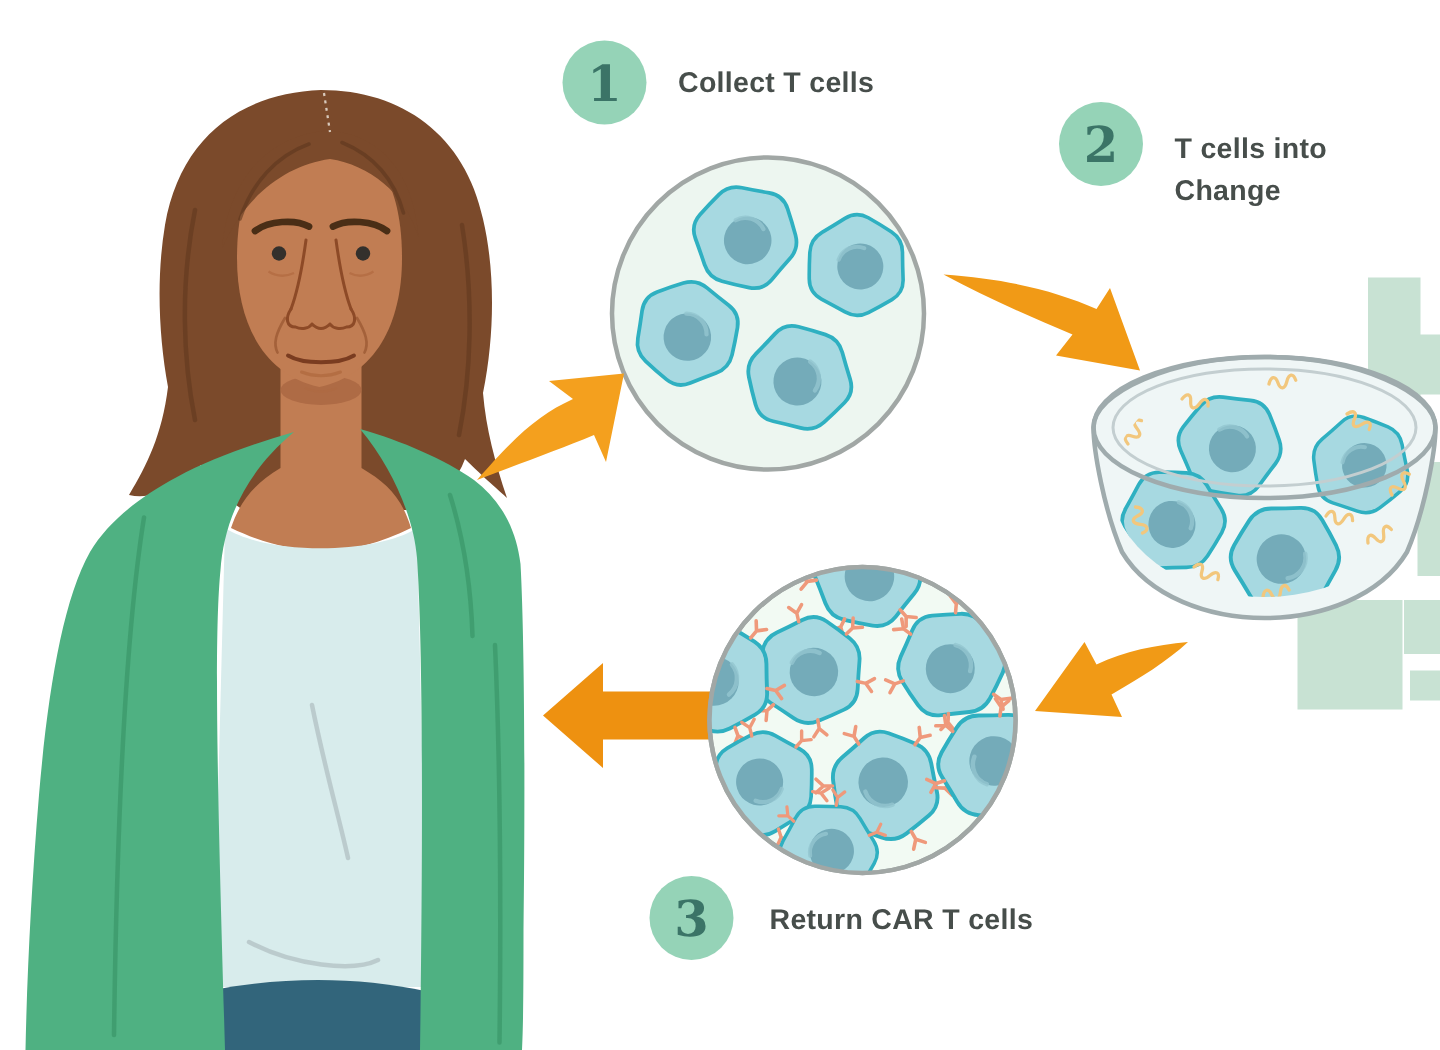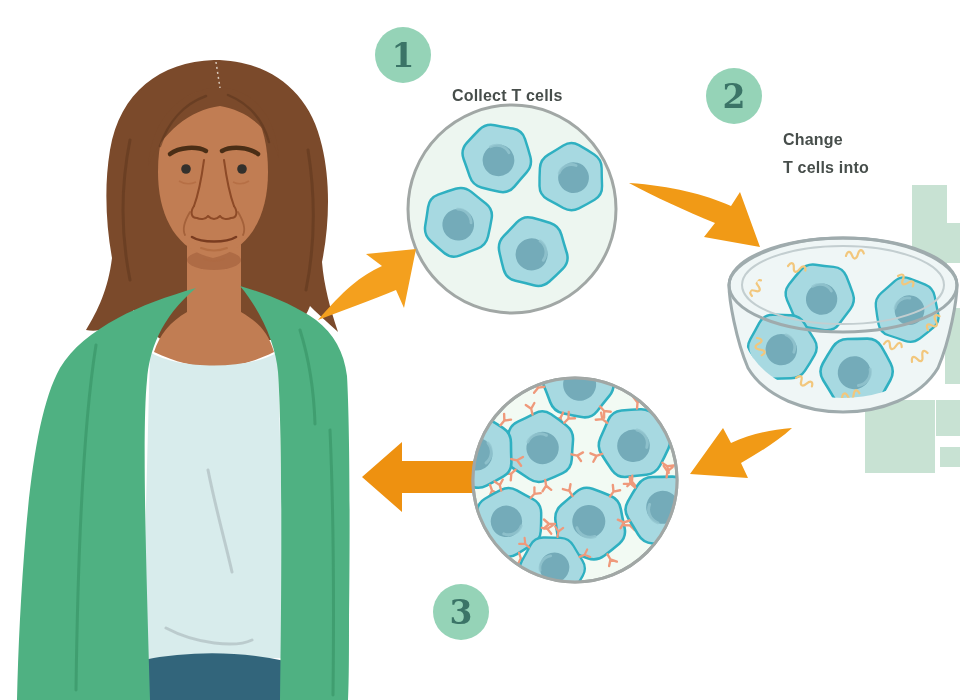--- a/index.html
+++ b/index.html
@@ -2,22 +2,22 @@
 <html><head>
 <meta charset="utf-8">
 <style>
   html,body{margin:0;padding:0;background:#ffffff;}
   #stage{position:relative;width:960px;height:700px;overflow:hidden;background:#ffffff;
          font-family:"Liberation Sans",sans-serif;}
   #art{position:absolute;left:0;top:0;}
   .badge{position:absolute;width:56px;height:56px;border-radius:50%;background:#95d3b7;
          display:flex;align-items:center;justify-content:center;
          font-family:"DejaVu Serif",serif;font-weight:bold;font-size:33px;color:#3b7467;}
-  .step-label{position:absolute;color:#474e4b;font-size:16px;font-weight:600;
-              letter-spacing:.2px;line-height:28px;white-space:nowrap;margin-top:40px;}
+  .step-label{position:absolute;color:#474e4b;font-size:19px;font-weight:600;
+              letter-spacing:.2px;line-height:28px;white-space:nowrap;}
   .step-label.tight{line-height:23px;}
 </style>
 </head>
 <body>
 
 <div id="stage">
 
 <svg id="art" width="960" height="700" viewBox="0 0 960 700">
   <defs>
     <path id="blob" d="M 33.3,8.25 Q 28.6,16.5 24.05,25.15 Q 19.5,33.8 9.75,33.9 Q 0,34 -9.5,33.45
@@ -176,23 +176,24 @@
   <span>1</span>
 </div>
 <div class="step-label" style="left:452px;top:42px;">
   <div>Collect T cells</div>
 </div>
 
 <div class="badge" style="left:706px;top:68px;">
   <span>2</span>
 </div>
 <div class="step-label" style="left:783px;top:86px;">
+  <div>T cells into</div>
   <div>Change</div>
-  <div>T cells into</div>
 </div>
 
 <div class="badge" style="left:433px;top:584px;">
   <span>3</span>
 </div>
 <div class="step-label tight" style="left:513px;top:602px;">
+  <div>Return CAR T cells</div>
 </div>
 
 </div>
 
 </body></html>

